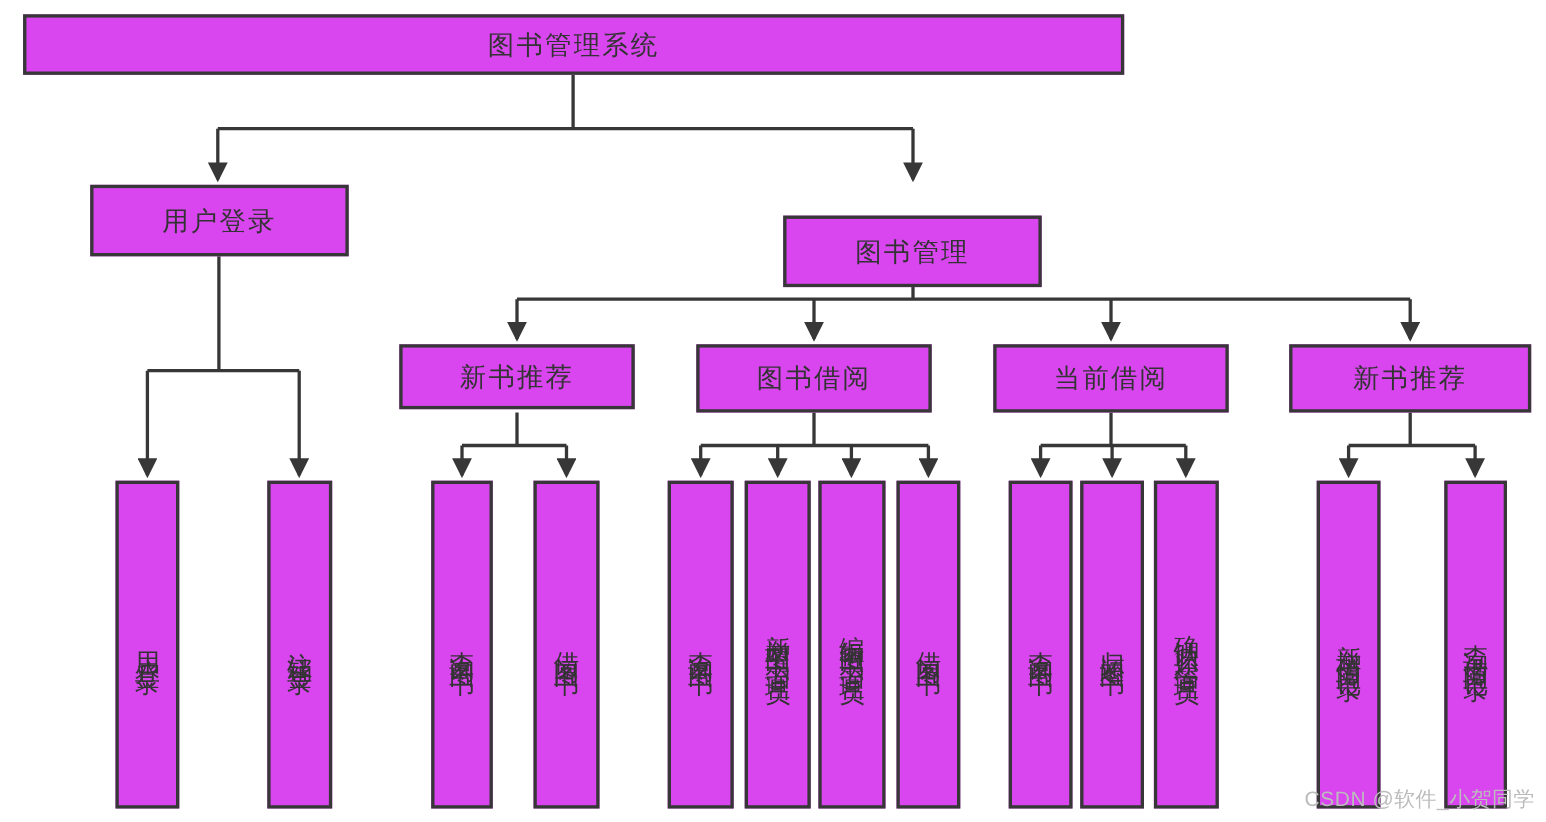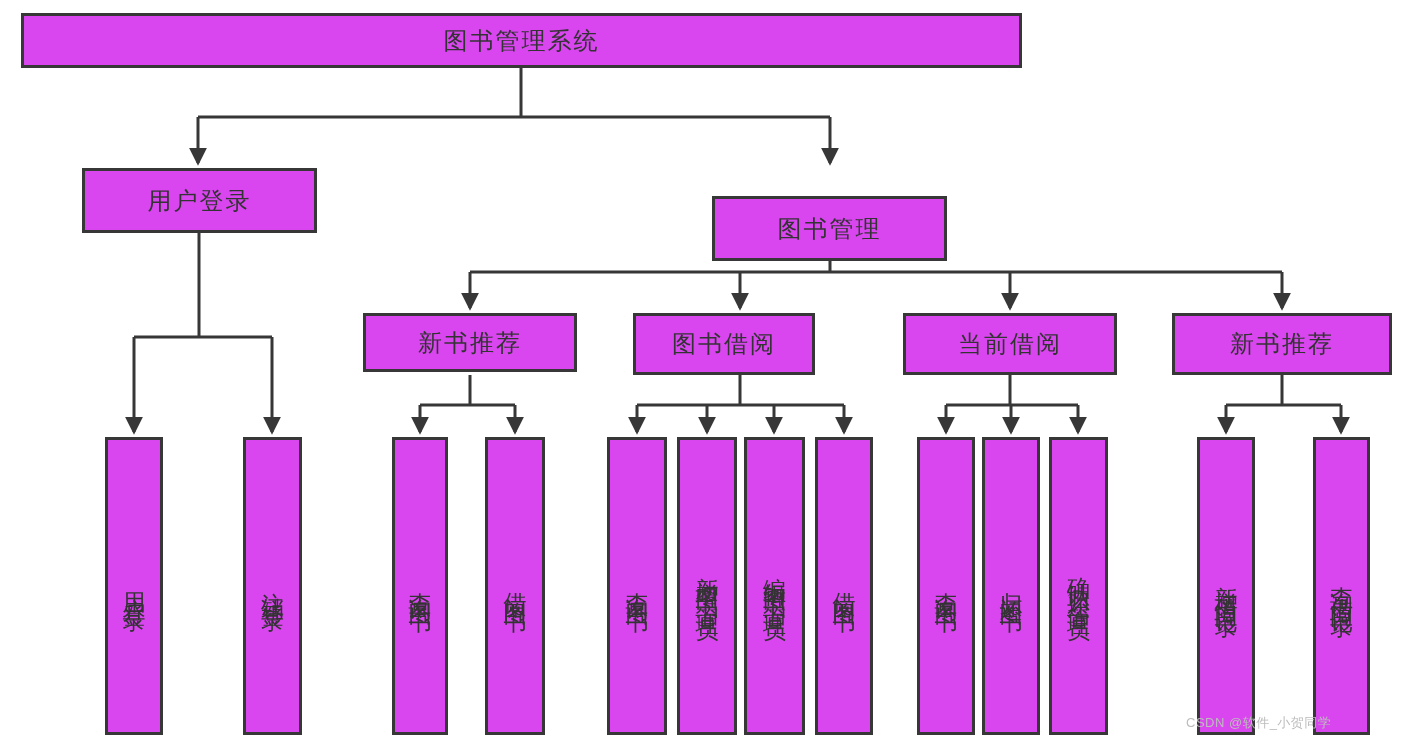--- a/index.html
+++ b/index.html
@@ -38,21 +38,21 @@
     letter-spacing: 6px;
     line-height: 1;
   }
   
   #n-root { left: 21px; top: 13px; width: 1001px; height: 55px; }
   
   #n-login { left: 82px;  top: 168px; width: 235px; height: 65px; }
   #n-mgmt  { left: 712px; top: 168px; width: 235px; height: 65px; margin-top: 28px; }
   
   #n-nbr { left: 363px;  top: 313px; width: 214px; height: 59px; }
-  #n-bb  { left: 633px;  top: 313px; width: 182px; height: 62px; }
+  #n-bb  { left: 633px;  top: 313px; width: 214px; height: 62px; }
   #n-cb  { left: 903px;  top: 313px; width: 214px; height: 62px; }
   #n-br  { left: 1172px; top: 313px; width: 220px; height: 62px; }
   
   .leaf { top: 437px; height: 298px; }
   #lf-login   { left: 105px;  width: 58px; }
   #lf-logout  { left: 243px;  width: 59px; }
   #lf-nbr-q   { left: 392px;  width: 56px; }
   #lf-nbr-b   { left: 485px;  width: 60px; }
   #lf-bb-q    { left: 607px;  width: 60px; }
   #lf-bb-add  { left: 677px;  width: 60px; }
@@ -60,21 +60,21 @@
   #lf-bb-b    { left: 815px;  width: 58px; }
   #lf-cb-q    { left: 917px;  width: 58px; }
   #lf-cb-r    { left: 982px;  width: 58px; }
   #lf-cb-c    { left: 1049px; width: 59px; }
   #lf-br-add  { left: 1197px; width: 58px; }
   #lf-br-q    { left: 1313px; width: 57px; }
   .watermark {
     position: absolute;
     left: 1186px;
     top: 714px;
-    font-size: 13px;
+    font-size: 19px;
     letter-spacing: 0.5px;
     color: #bcbcbc;
     white-space: nowrap;
     z-index: 5;
   }
 </style>
 </head>
 <body>
 
 <div class="stage">

